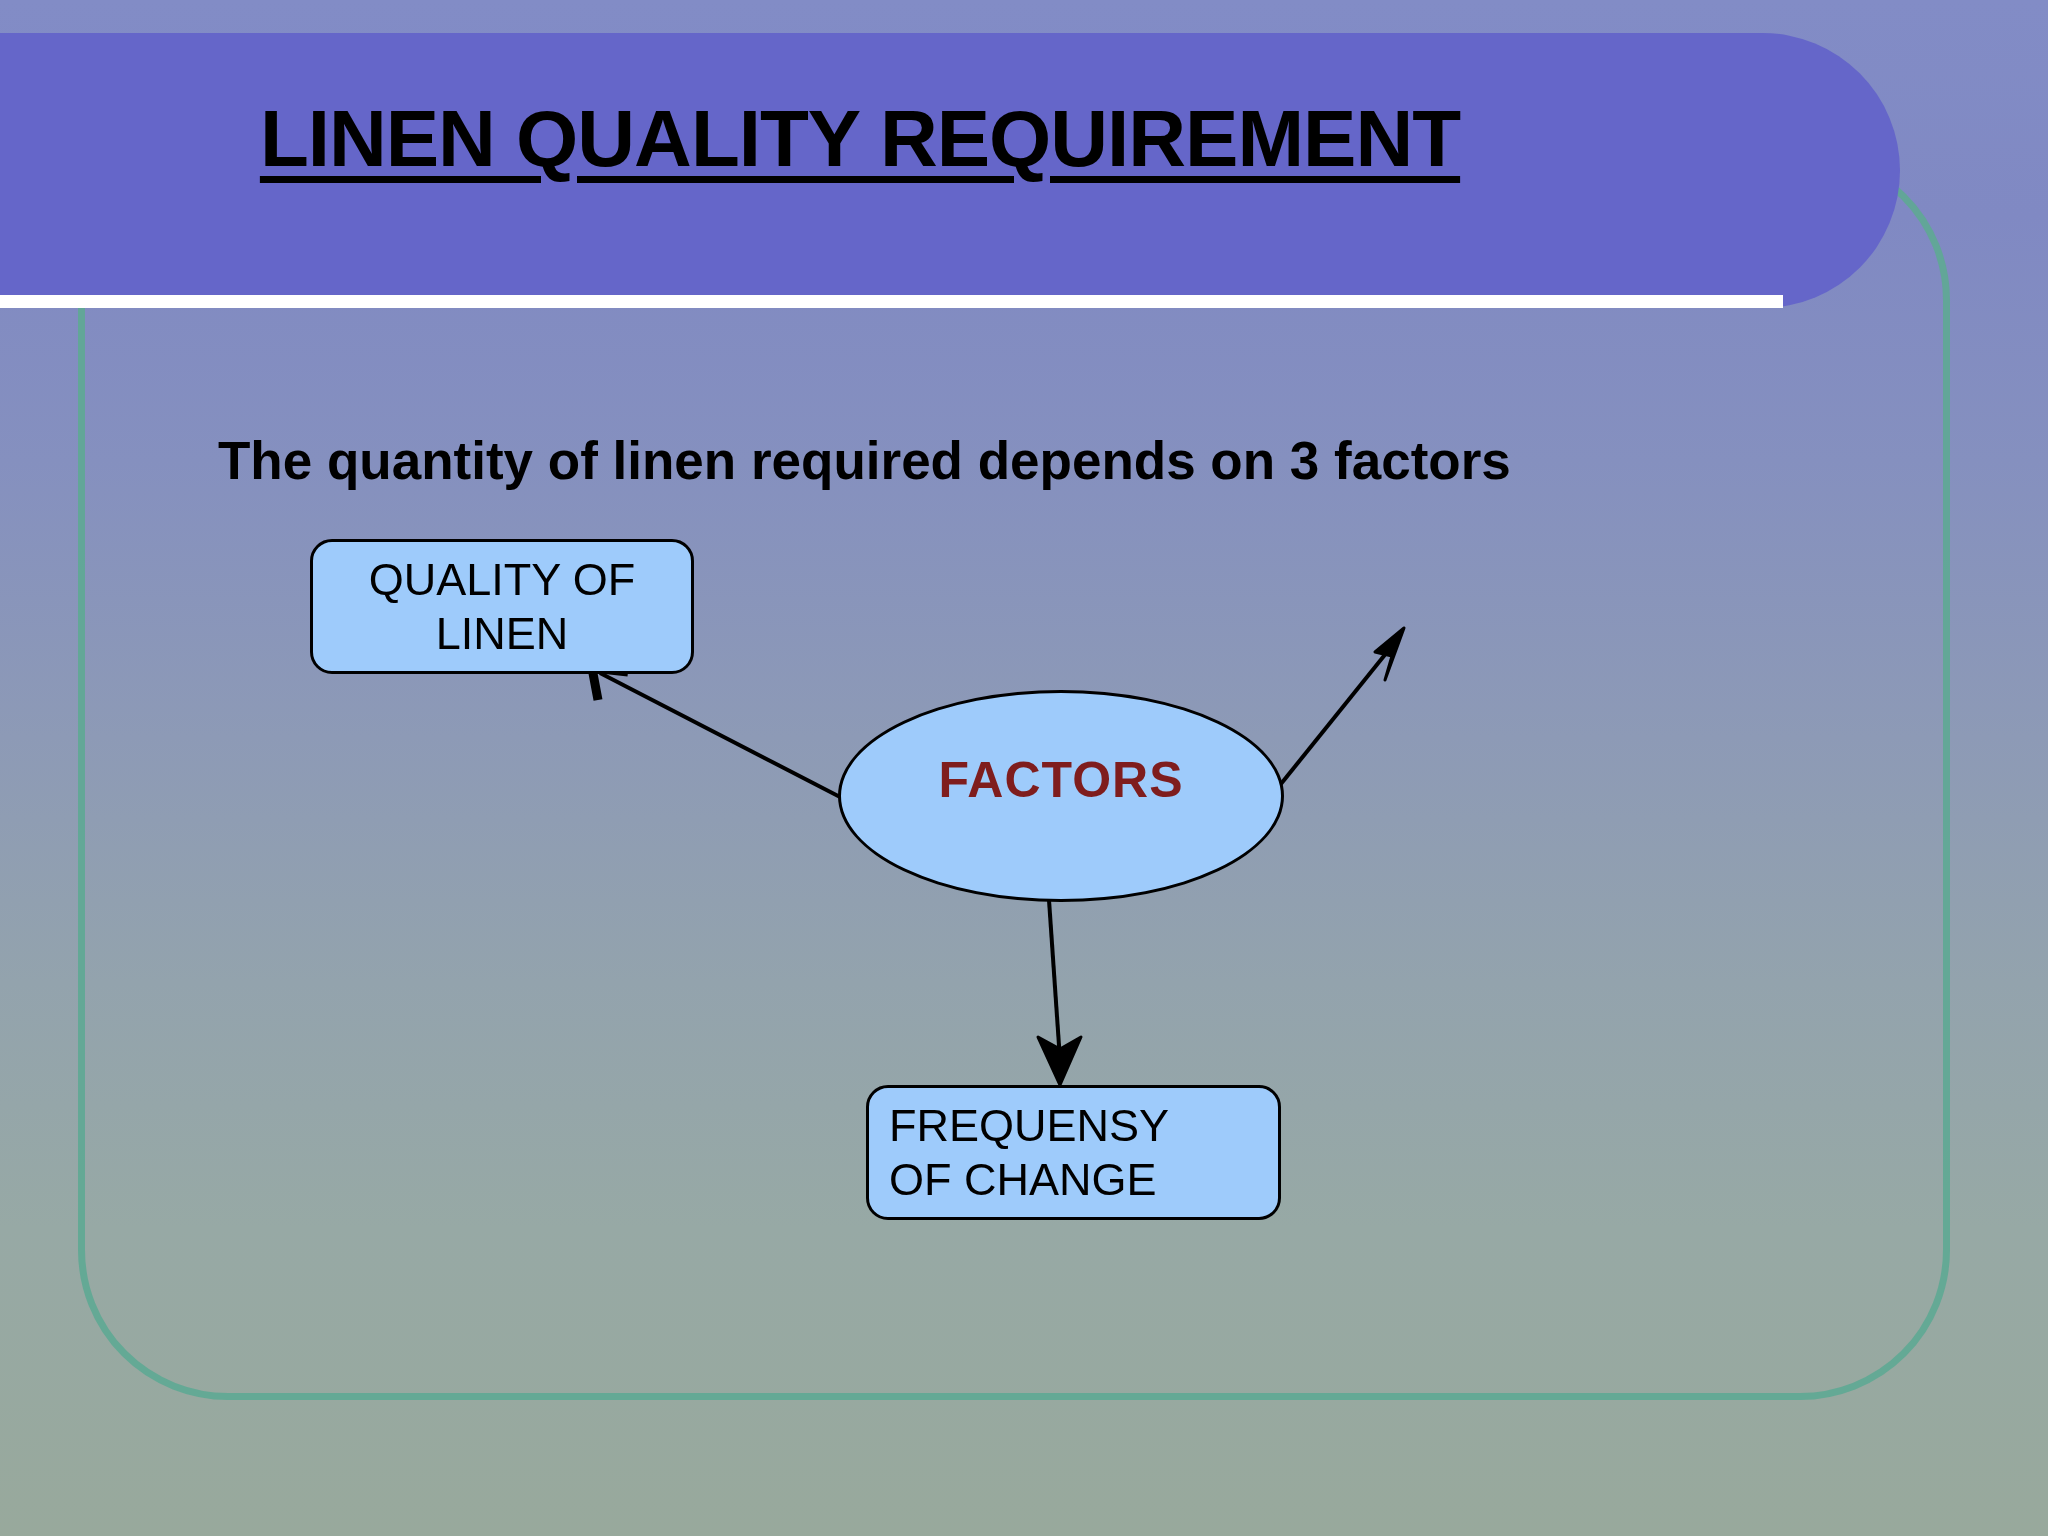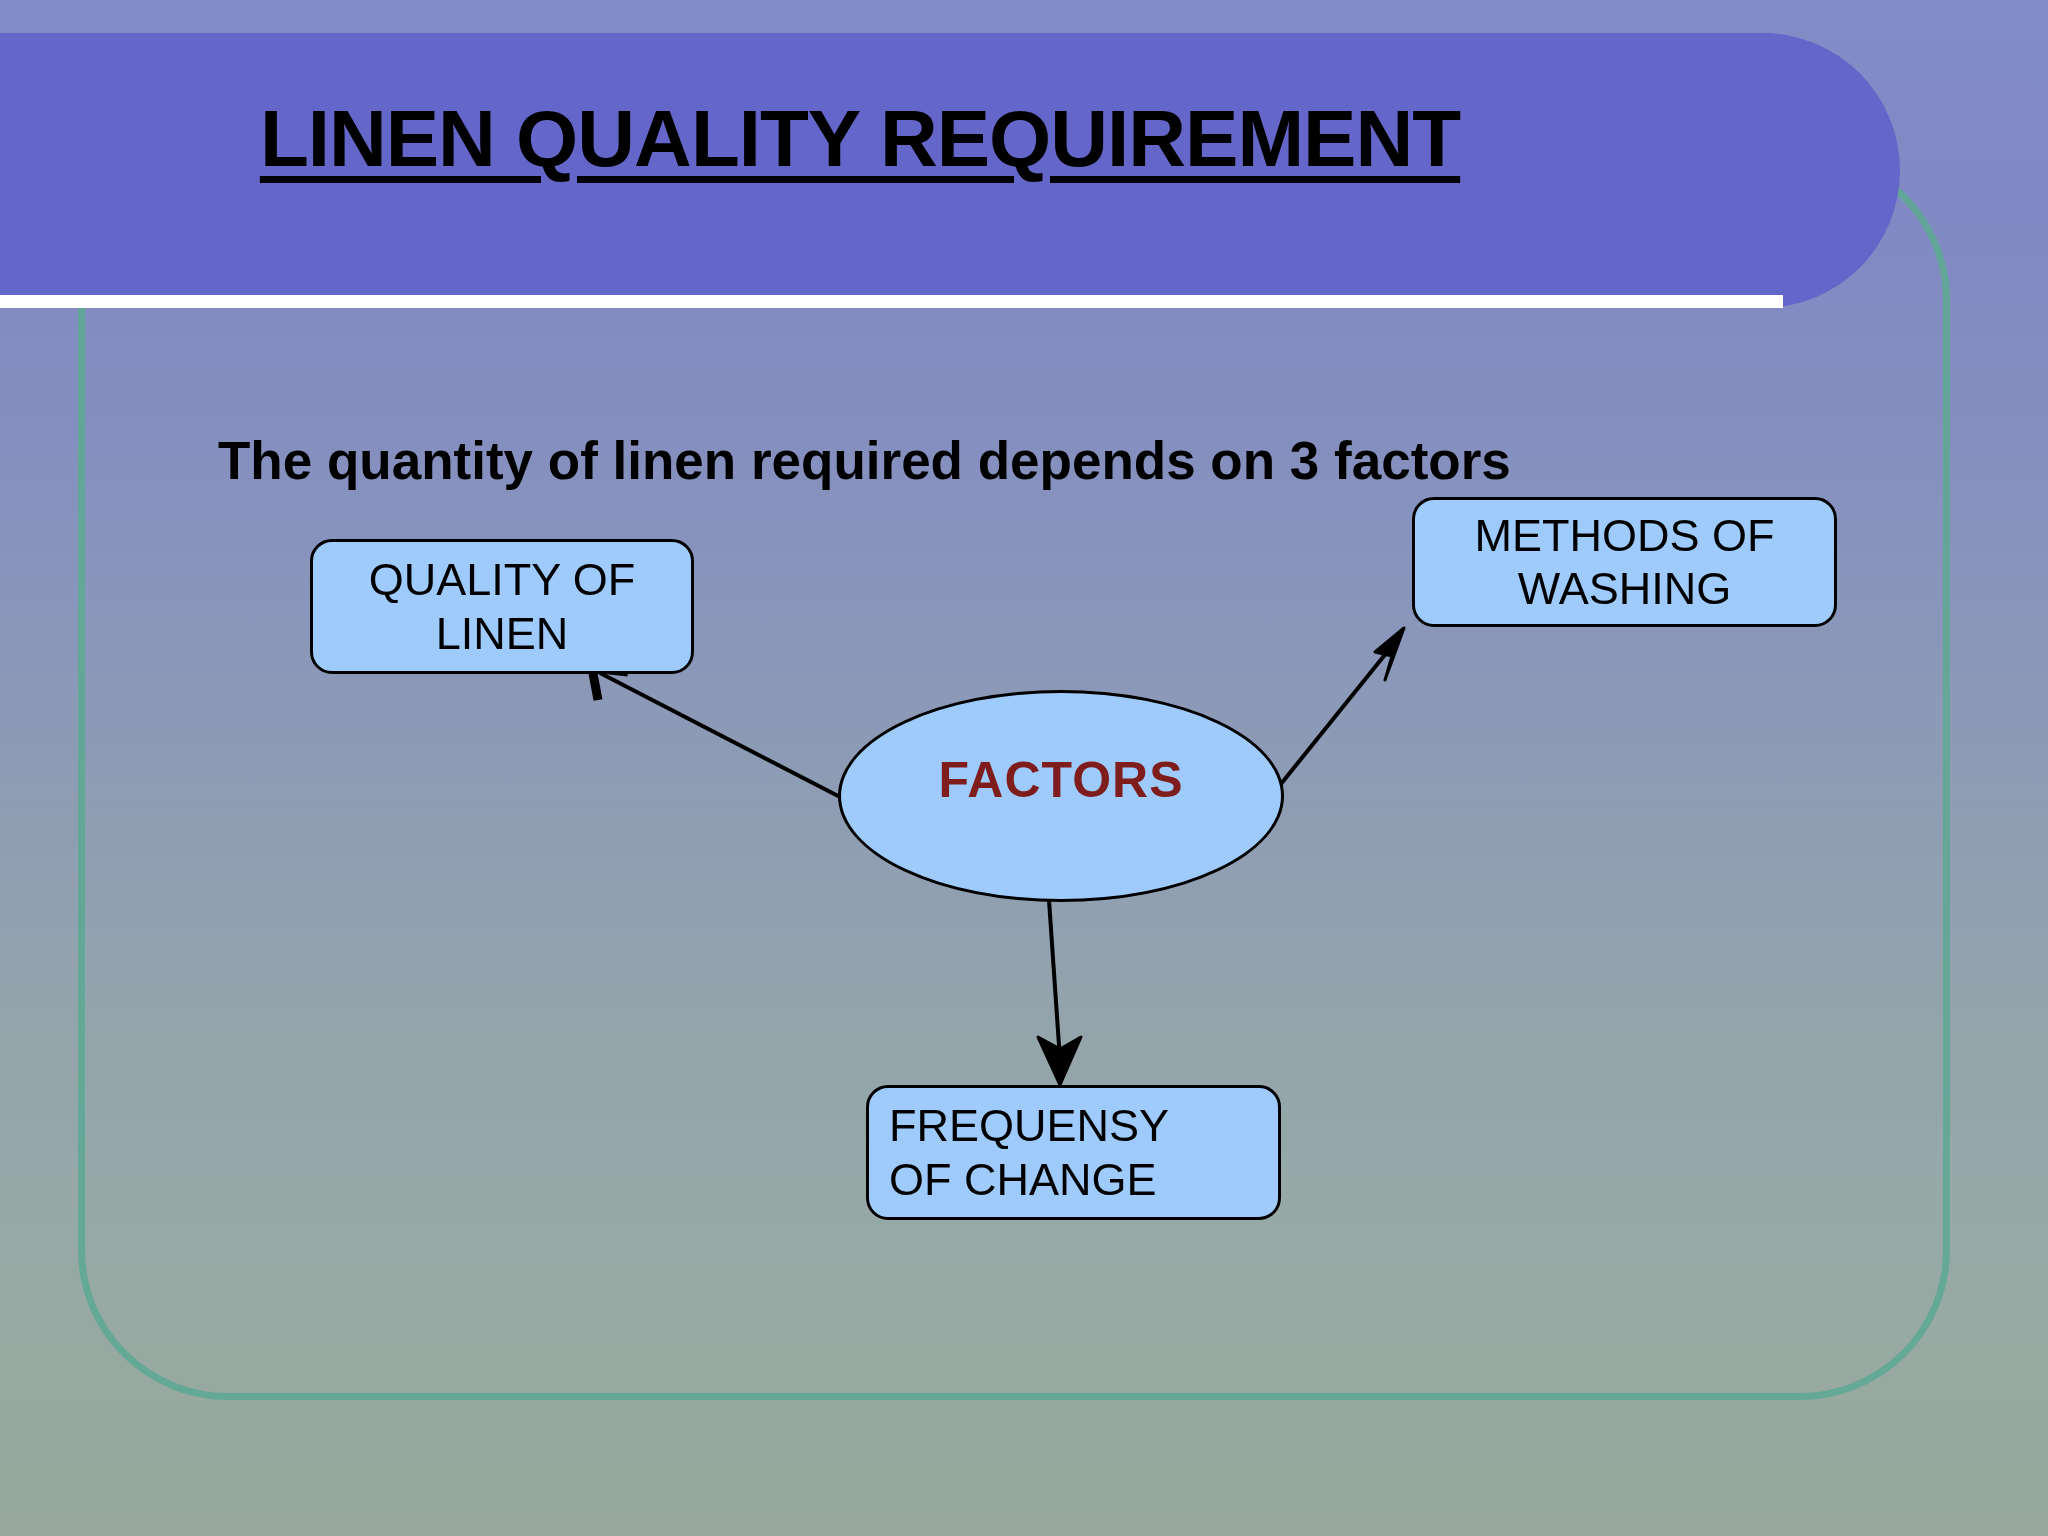--- a/index.html
+++ b/index.html
@@ -188,22 +188,20 @@
 
     <g>
       <line x1="1049" y1="900" x2="1060" y2="1060" stroke="#000000" stroke-width="4"></line>
       <polygon points="1060,1085 1038,1037 1060,1049 1081,1037" fill="#000000" stroke="#000000" stroke-width="3" stroke-linejoin="round"></polygon>
     </g>
   </svg>
 
   <div class="node-box" id="box-quality">QUALITY OF
 LINEN</div>
 
-  <div class="node-box" id="box-methods">METHODS OF
-WASHING</div>
 
   <div class="node-box left-align" id="box-frequency">FREQUENSY
 OF CHANGE</div>
 
   <div id="ellipse-factors">
     <span class="ellipse-label">FACTORS</span>
   </div>
 
 </div>
 

